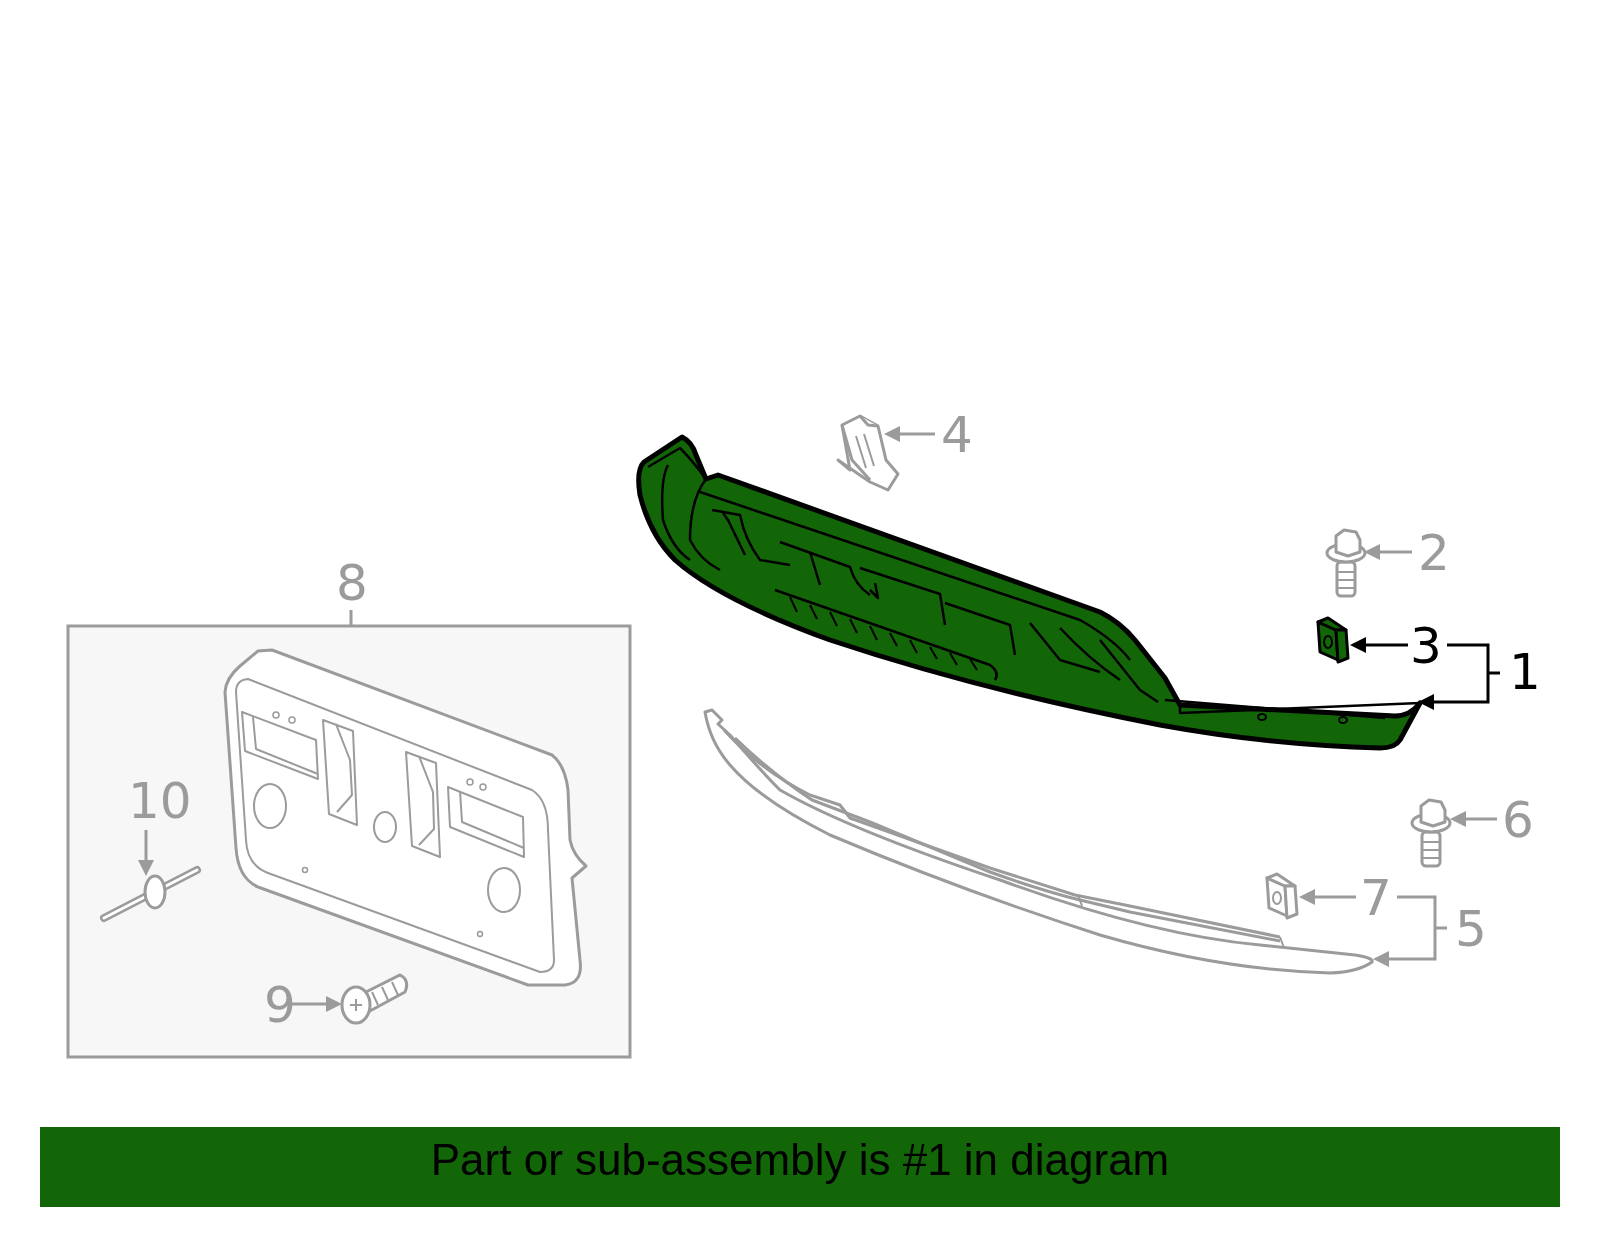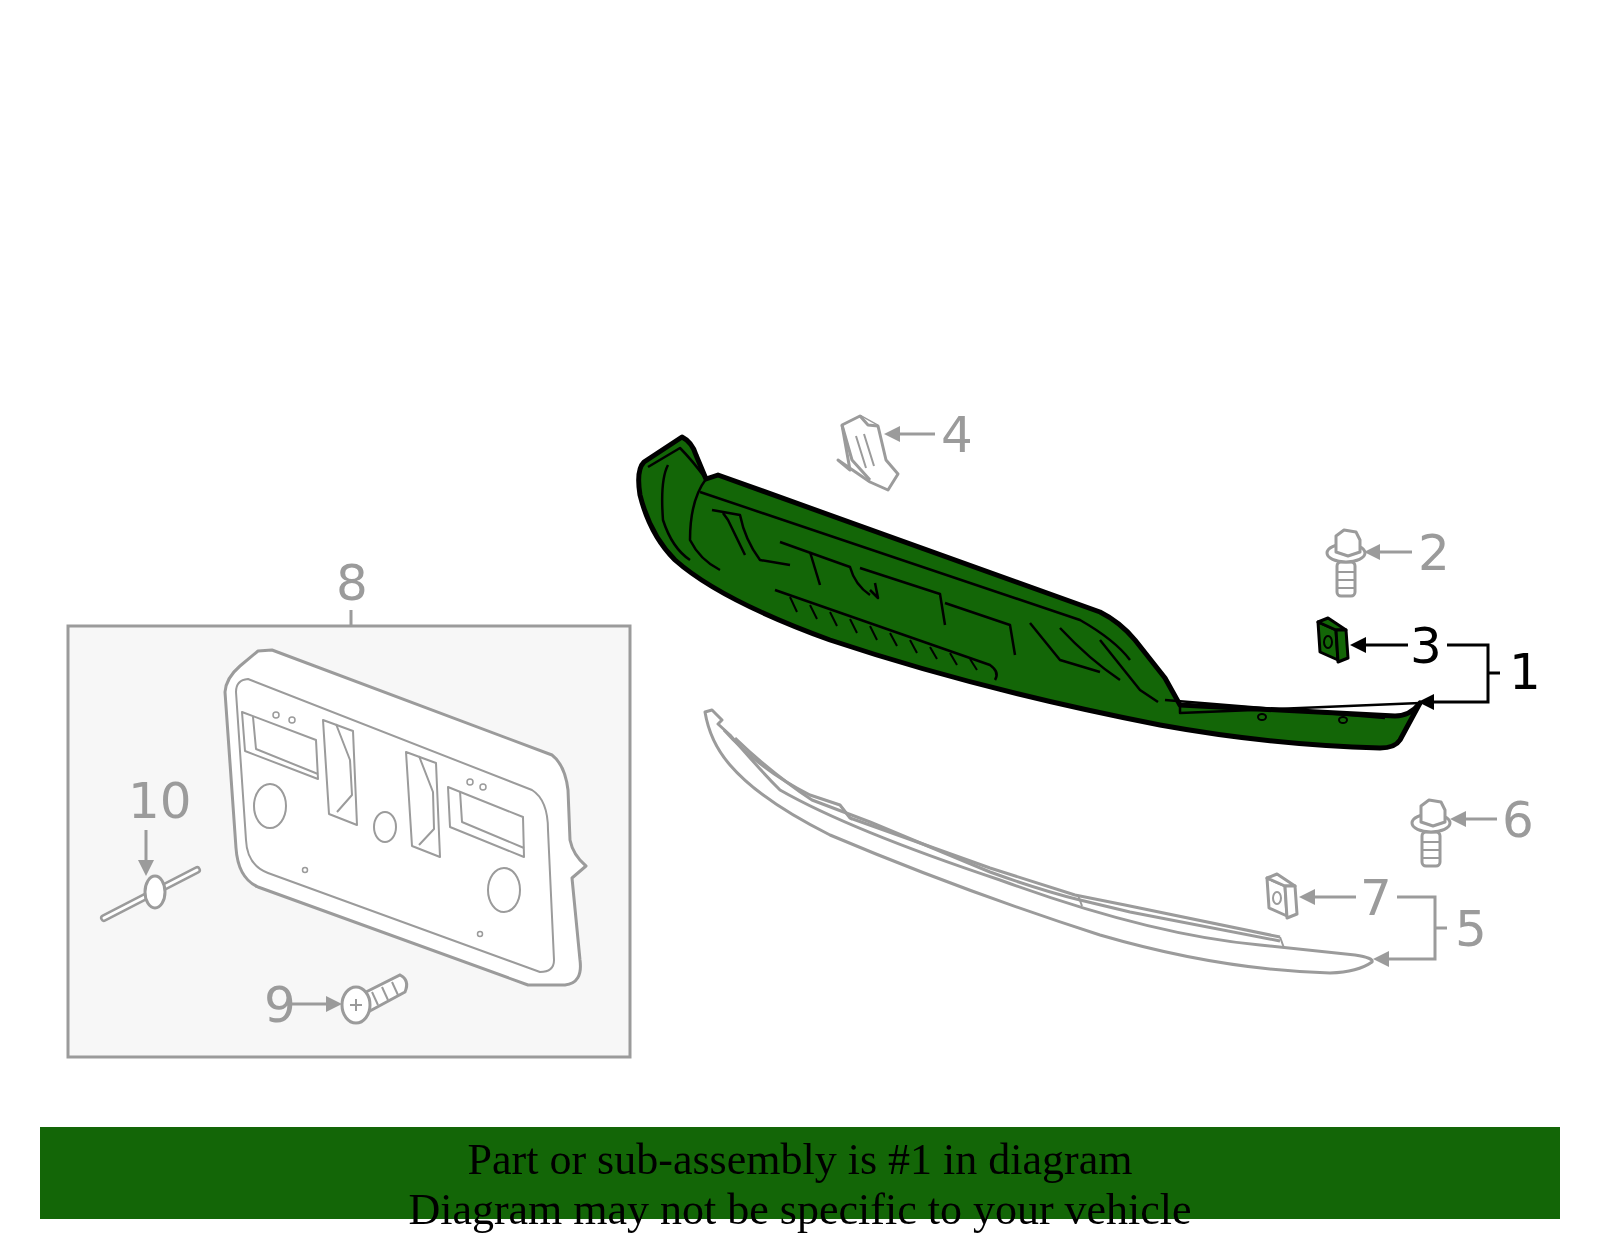--- a/index.html
+++ b/index.html
@@ -3,23 +3,23 @@
   <meta charset="utf-8">
   <style>
     html, body { margin: 0; padding: 0; background: #ffffff; }
     body { width: 1600px; height: 1249px; position: relative; overflow: hidden;
            font-family: "DejaVu Sans", sans-serif; }
     #diagram { position: absolute; left: 0; top: 0; width: 1600px; height: 1249px; }
     .lbl { font-family: "DejaVu Sans", sans-serif; font-size: 50px; }
     .lbl.grey { fill: #9b9b9b; }
     .lbl.black { fill: #000000; }
     .banner {
-      position: absolute; left: 40px; top: 1127px; width: 1520px; height: 92px;
+      position: absolute; left: 40px; top: 1127px; width: 1520px; height: 80px;
       background: #136607; color: #000000; text-align: center;
-      font-family: Liberation Serif, serif; font-size: 44px; line-height: 50px;
+      font-family: Liberation Sans, sans-serif; font-size: 44px; line-height: 50px;
       padding-top: 8px; box-sizing: border-box;
     }
     .banner div { white-space: nowrap; }
   </style>
 </head>
 <body>
 
 <svg id="diagram" viewBox="0 0 1600 1249" xmlns="http://www.w3.org/2000/svg">
 
   <g>
@@ -200,14 +200,13 @@
   <text class="lbl grey" x="1455" y="946">5</text>
   <text class="lbl grey" x="1502" y="837">6</text>
   <text class="lbl grey" x="1360" y="915">7</text>
   <text class="lbl grey" x="336" y="600">8</text>
   <text class="lbl grey" x="264" y="1022">9</text>
   <text class="lbl grey" x="128" y="818">10</text>
 </svg>
 
 <div class="banner">
   <div>Part or sub-assembly is #1 in diagram</div>
-  <div>Diagram may not be specific to your vehicle</div>
 </div>
 
 </body></html>

